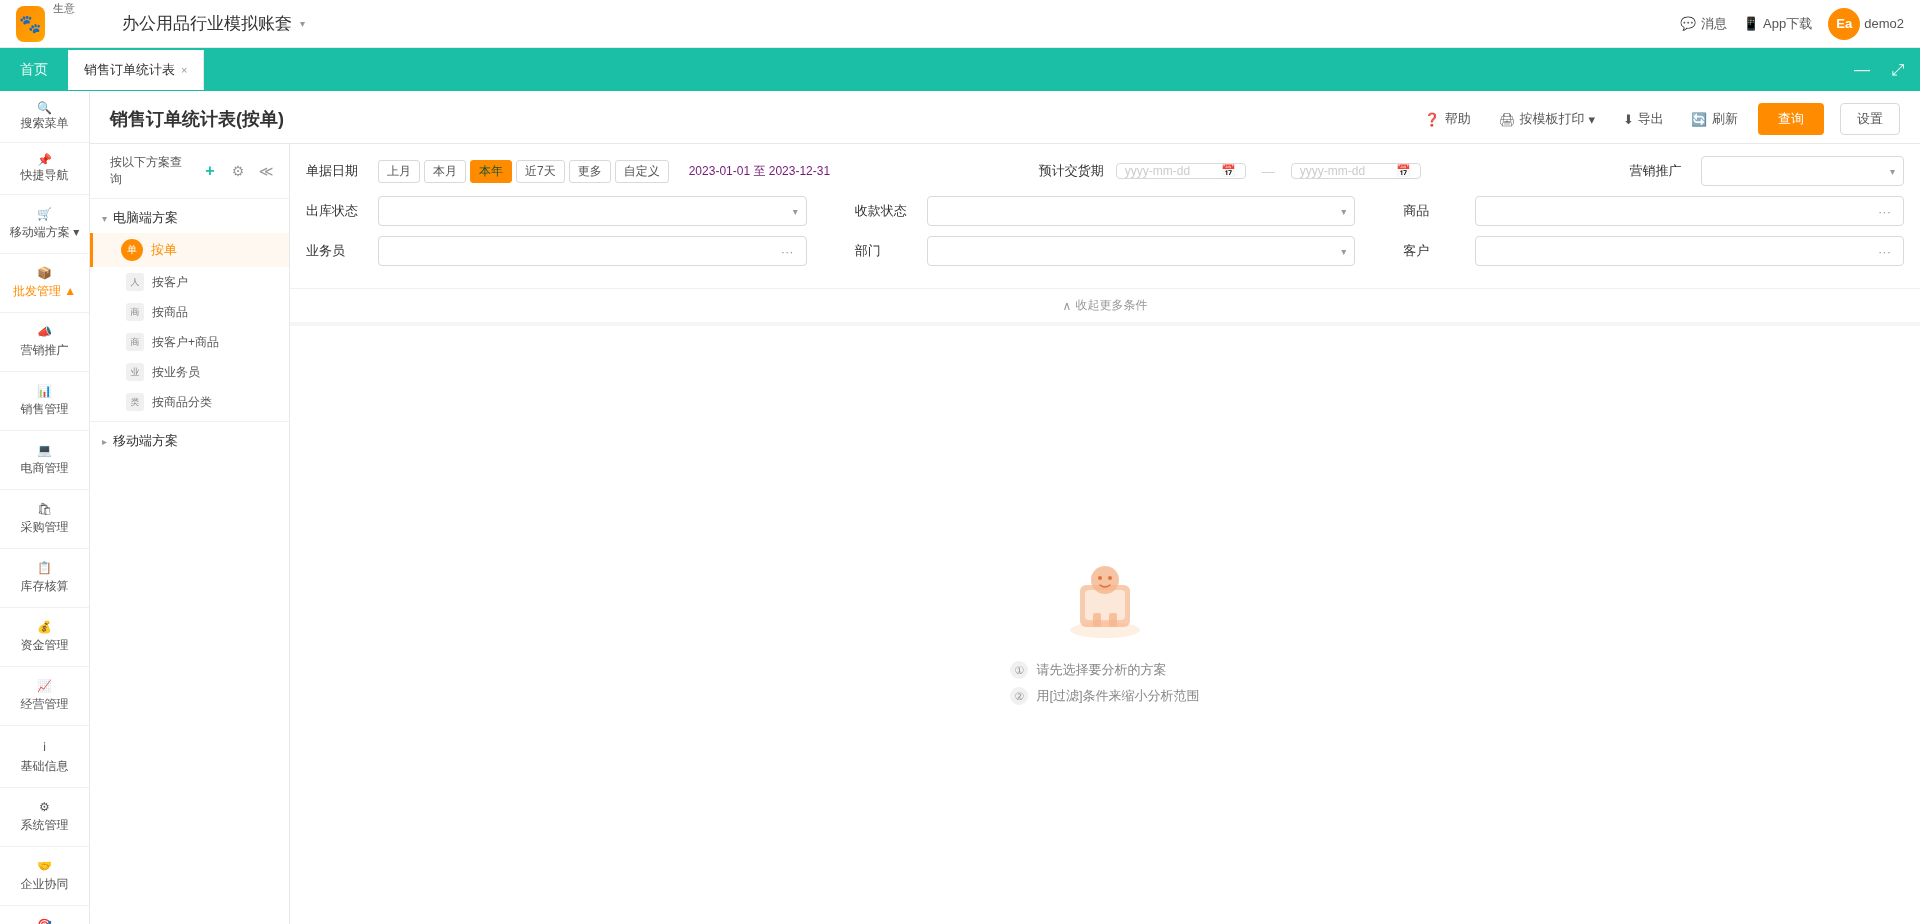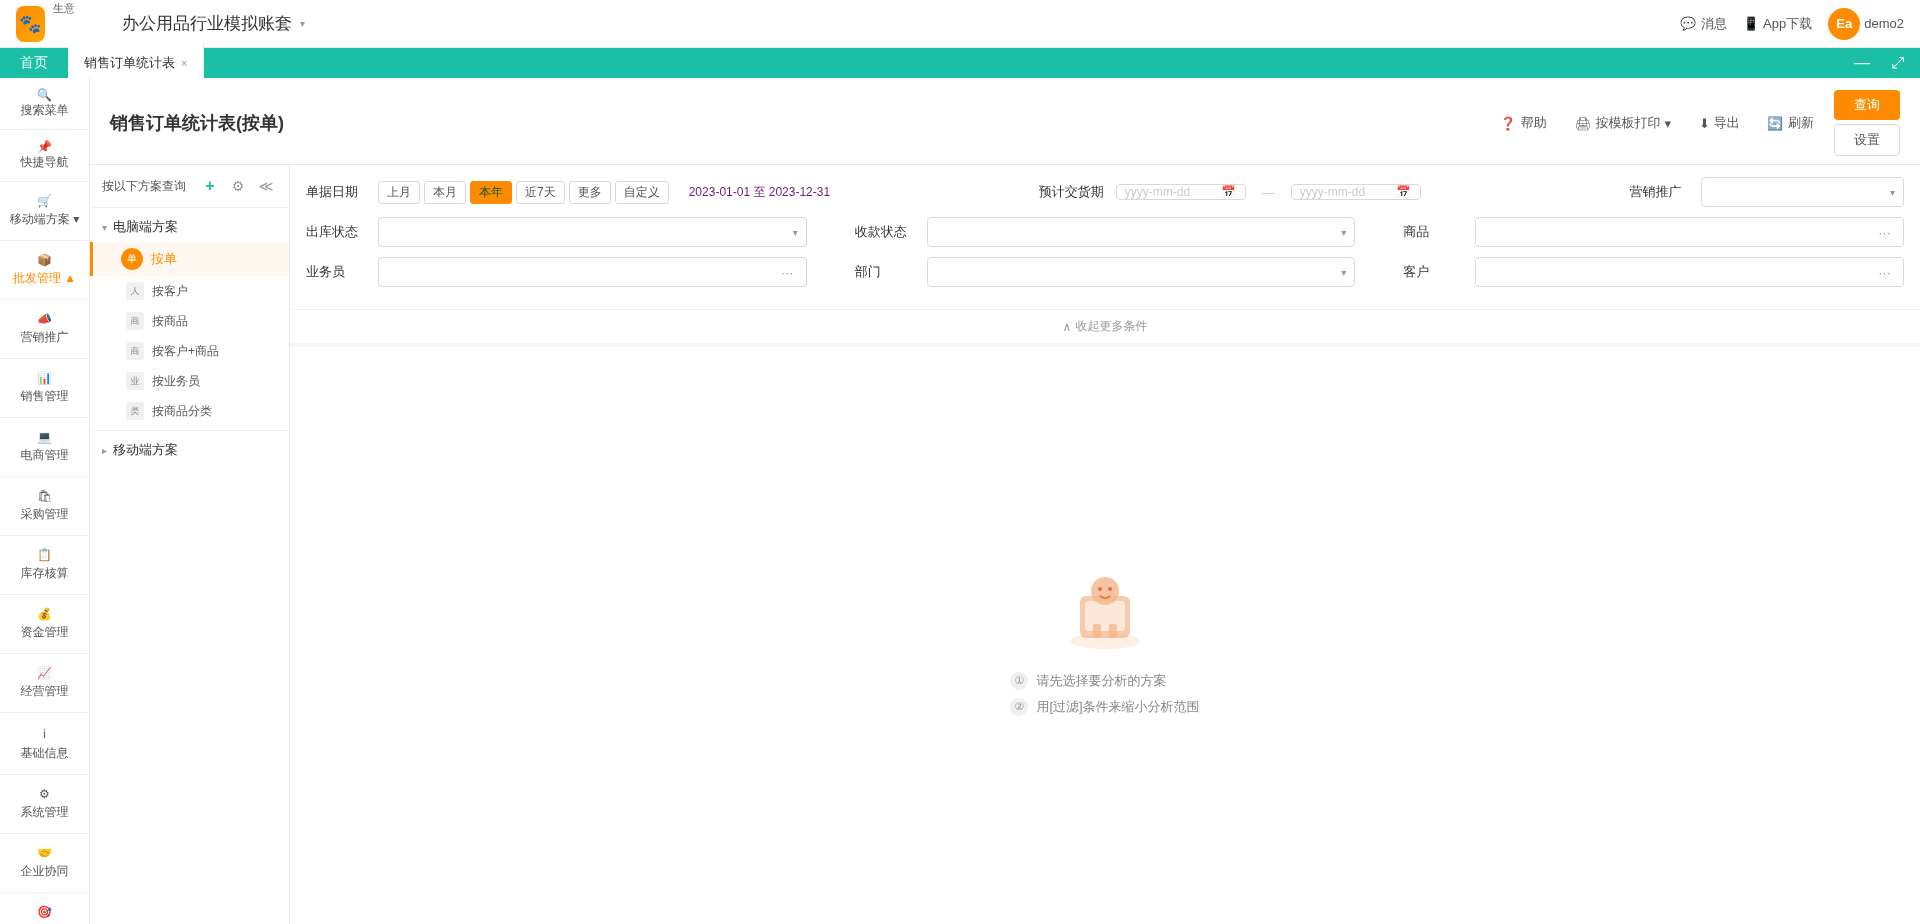--- a/index.html
+++ b/index.html
@@ -64,21 +64,21 @@
       display: flex;
       align-items: center;
       justify-content: center;
       color: white;
       font-size: 13px;
       font-weight: bold;
     }
 
     
     .tab-bar {
-      height: 30px;
+      height: 43px;
       background: #1abfa5;
       display: flex;
       align-items: center;
       padding: 0 0;
       flex-shrink: 0;
     }
     .tab-home {
       padding: 0 20px;
       height: 40px;
       display: flex;
@@ -579,32 +579,32 @@
           <span>▾</span>
         </div>
         <div class="page-action-btn">
           <span>⬇</span>
           <span>导出</span>
         </div>
         <div class="page-action-btn">
           <span>🔄</span>
           <span>刷新</span>
         </div>
-        <div style="display:flex;flex-direction:column;gap:4px;">
+        <div style="display:flex;flex-direction:row;gap:16px;">
           <button class="btn-query">查询</button>
           <button class="btn-set">设置</button>
         </div>
       </div>
     </div>
 
     <div class="inner-layout">
 
       <div class="scheme-panel">
         <div class="scheme-header">
-          <span style="font-size:12px;color:#555;flex:1;">按以下方案查询</span>
+          <span style="font-size:12px;color:#555;flex:1;margin-left:8px;">按以下方案查询</span>
           <div class="icon-btn" style="color:#1abfa5;font-size:16px;font-weight:bold;">+</div>
           <div class="icon-btn">⚙</div>
           <div class="icon-btn">≪</div>
         </div>
         <div class="scheme-section">
           <div class="scheme-group-header">
             <span class="arrow">▾</span>
             <span>电脑端方案</span>
           </div>
           <div class="scheme-active-item">

